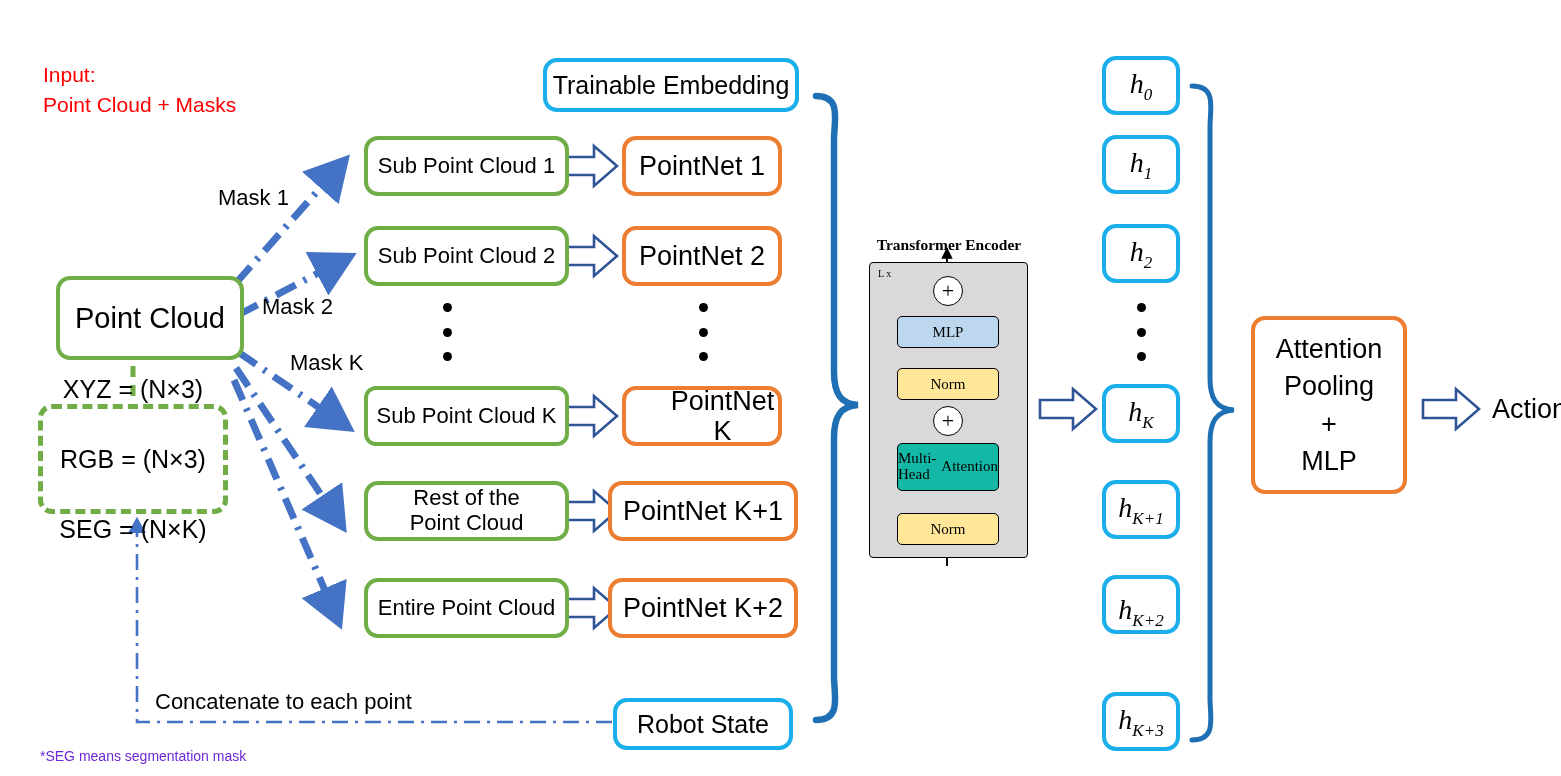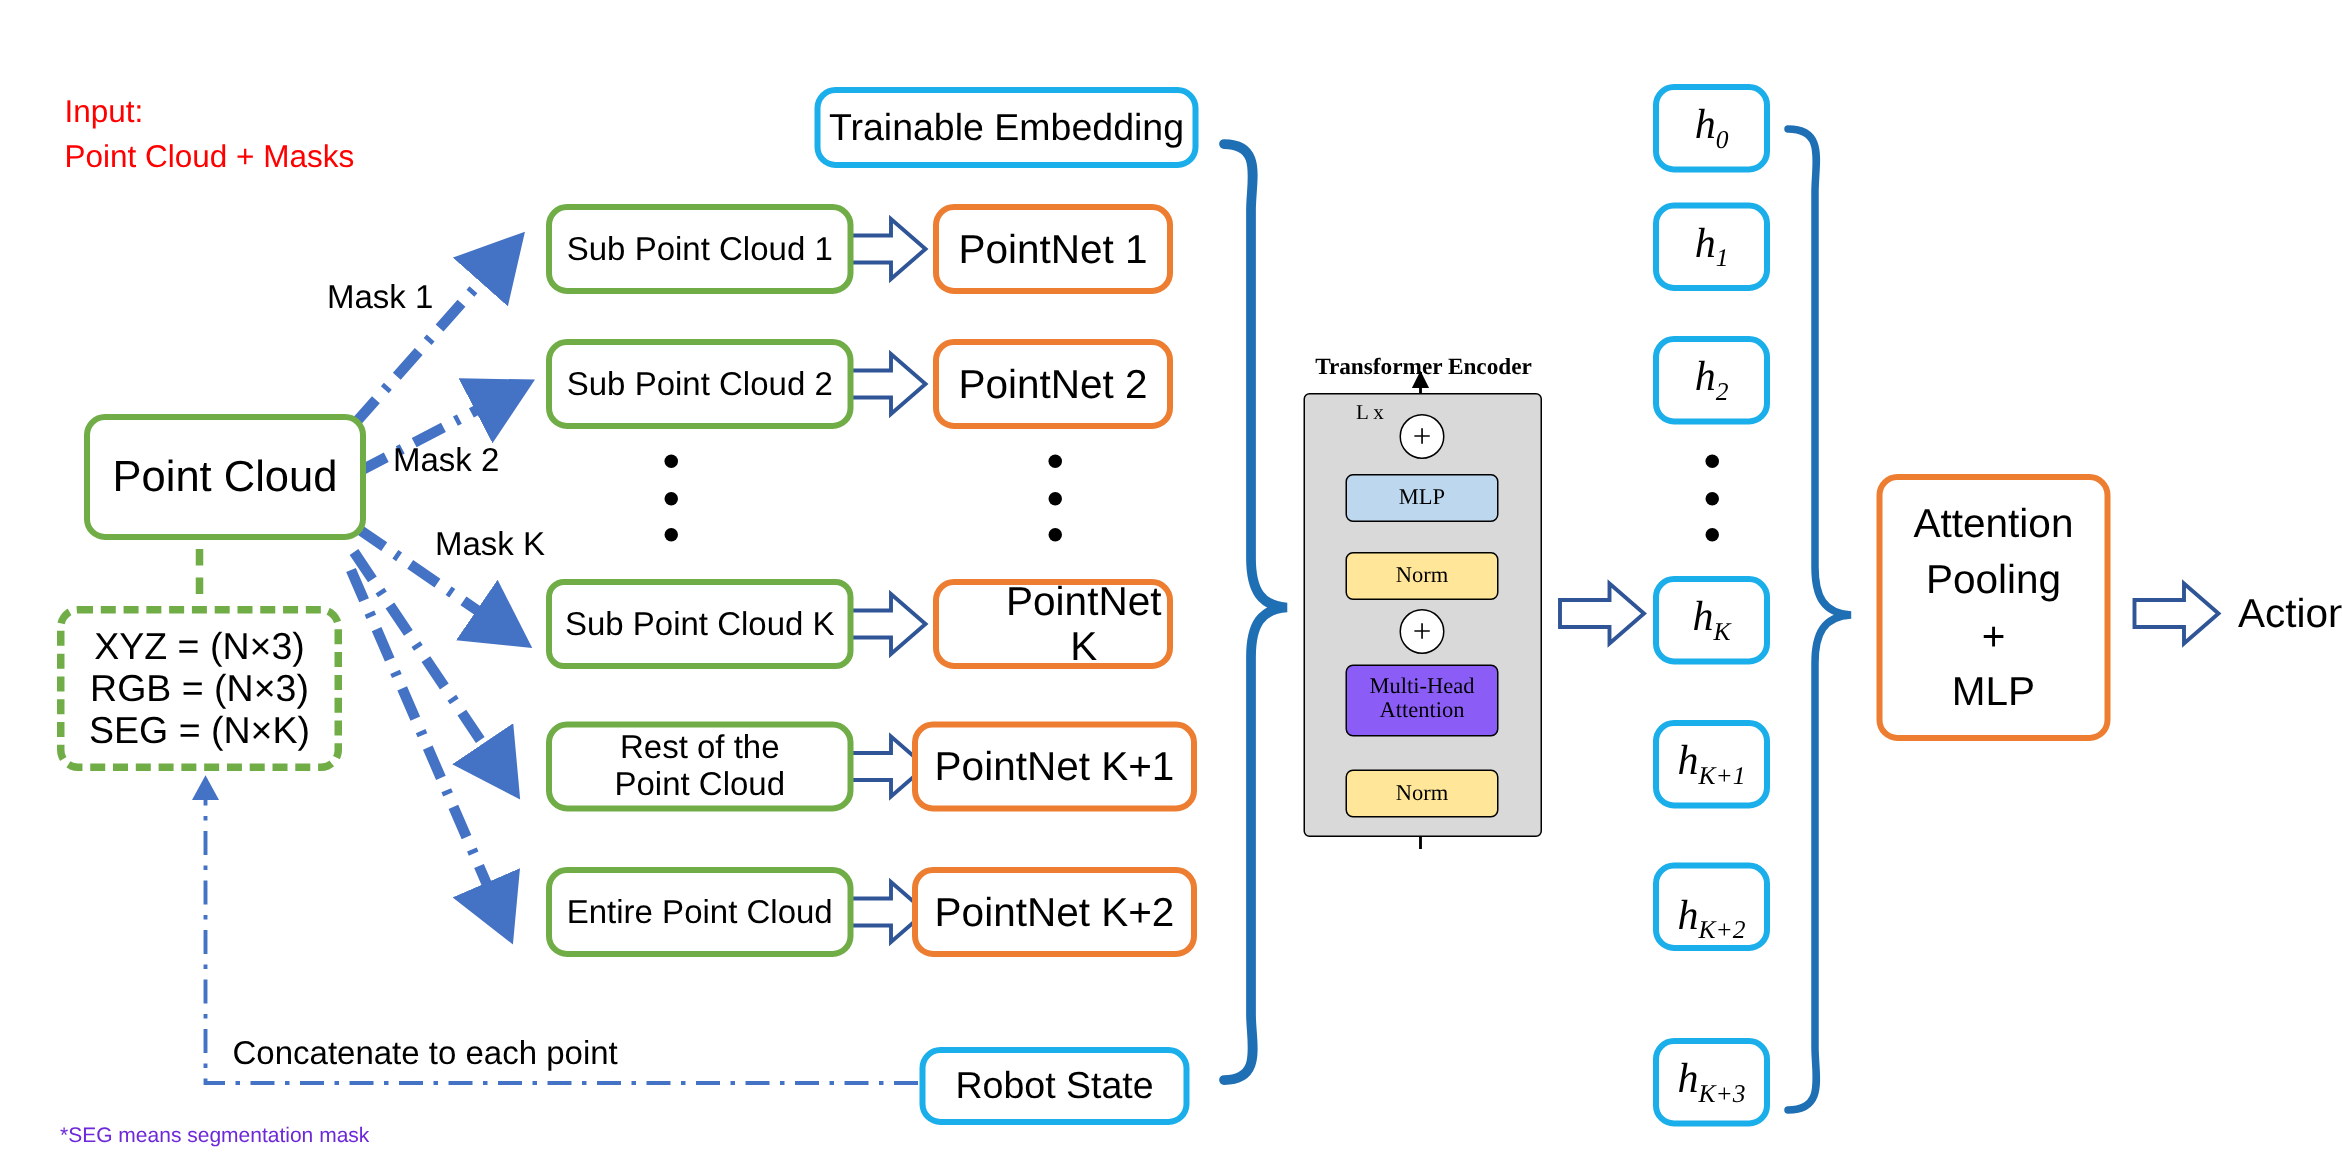--- a/index.html
+++ b/index.html
@@ -3,21 +3,21 @@
 <meta charset="utf-8">
 <style>
   html,body{margin:0;padding:0;background:#ffffff;}
   body{width:1561px;height:776px;position:relative;overflow:hidden;
        font-family:"Liberation Sans","DejaVu Sans",sans-serif;color:#000;}
   #stage{position:relative;width:1561px;height:776px;}
   .node{position:absolute;box-sizing:border-box;display:flex;flex-direction:column;
         align-items:center;justify-content:center;text-align:center;background:#fff;
         line-height:1.12;}
   .green{border:4px solid #70ad47;border-radius:14px;margin-left:16px;}
-  .green-dash{border:5px dashed #70ad47;border-radius:14px;}
+  .green-dash{border:5px dashed #70ad47;border-radius:14px;gap:42px;}
   .orange{border:4px solid #ed7d31;border-radius:14px;}
   .cyan{border:4px solid #1aaeea;border-radius:14px;}
   .t22{font-size:22px;}
   .t25{font-size:25px;}
   .t27{font-size:27px;}
   .t29{font-size:29px;}
   .label{position:absolute;font-size:22px;white-space:nowrap;}
   .redtext{position:absolute;color:#ff0000;font-size:21px;line-height:1.45;white-space:nowrap;}
   .foot{position:absolute;color:#6d28d9;font-size:14px;white-space:nowrap;}
   .mathv{font-family:"Liberation Serif","DejaVu Serif",serif;font-style:italic;font-size:28px;}
@@ -29,21 +29,21 @@
   #tenc{position:absolute;left:869px;top:262px;width:157px;height:294px;
         background:#d9d9d9;border:1.6px solid #000;border-radius:4px;}
   .b-mlp{background:#bdd7ee;}
   .b-norm{background:#ffe699;}
   .b-att{background:#c5e0b4;}
   .plus{position:absolute;width:28px;height:28px;border-radius:50%;background:#fff;
         border:1.8px solid #000;display:flex;align-items:center;justify-content:center;
         font-family:"Liberation Serif","DejaVu Serif",serif;font-size:22px;line-height:1;}
   #tenc-title{position:absolute;left:869px;top:236px;width:160px;text-align:center;
         font-family:"Liberation Serif","DejaVu Serif",serif;font-weight:bold;font-size:15.5px;}
-  #lx{position:absolute;left:904px;top:268px;font-family:"Liberation Serif","DejaVu Serif",serif;font-size:14px;}
+  #lx{position:absolute;left:878px;top:268px;font-family:"Liberation Serif","DejaVu Serif",serif;font-size:10px;}
 </style>
 </head>
 <body>
 
 <div id="stage">
 
   <svg class="ov" viewBox="0 0 1561 776">
     <defs>
       <marker id="mk-blue" markerWidth="7" markerHeight="7" refX="2.1" refY="3.5" orient="auto">
         <path d="M0,0 L6.4,3.5 L0,7 Z" fill="#4472c4"></path>
@@ -192,21 +192,21 @@
 
   <div class="plus" style="left:933px;top:276px;">+</div>
   <div class="plus" style="left:933px;top:406px;">+</div>
 
   <div class="tbox b-mlp" style="position:absolute;left:897px;top:316px;width:100px;height:30px;border:1.3px solid #000;border-radius:5px;font-family:'Liberation Serif',serif;font-size:15px;display:flex;align-items:center;justify-content:center;background:#bdd7ee;">
     <span>MLP</span>
   </div>
   <div class="tbox b-norm" style="position:absolute;left:897px;top:368px;width:100px;height:30px;border:1.3px solid #000;border-radius:5px;font-family:'Liberation Serif',serif;font-size:15px;display:flex;align-items:center;justify-content:center;background:#ffe699;">
     <span>Norm</span>
   </div>
-  <div class="tbox b-att" style="position:absolute;left:897px;top:443px;width:100px;height:46px;border:1.3px solid #000;border-radius:5px;font-family:'Liberation Serif',serif;font-size:15px;display:flex;flex-direction:column;align-items:center;justify-content:center;background:#8b5cf6;line-height:1.05;">
+  <div class="tbox b-att" style="position:absolute;left:897px;top:443px;width:100px;height:46px;border:1.3px solid #000;border-radius:5px;font-family:'Liberation Serif',serif;font-size:15px;display:flex;flex-direction:row;align-items:center;justify-content:center;background:#14b8a6;line-height:1.05;">
     <span>Multi-Head</span>
     <span>Attention</span>
   </div>
   <div class="tbox b-norm" style="position:absolute;left:897px;top:513px;width:100px;height:30px;border:1.3px solid #000;border-radius:5px;font-family:'Liberation Serif',serif;font-size:15px;display:flex;align-items:center;justify-content:center;background:#ffe699;">
     <span>Norm</span>
   </div>
 
   <div class="node cyan" style="left:1102px;top:56px;width:78px;height:59px;">
     <span class="mathv">h<sub>0</sub></span>
   </div>

